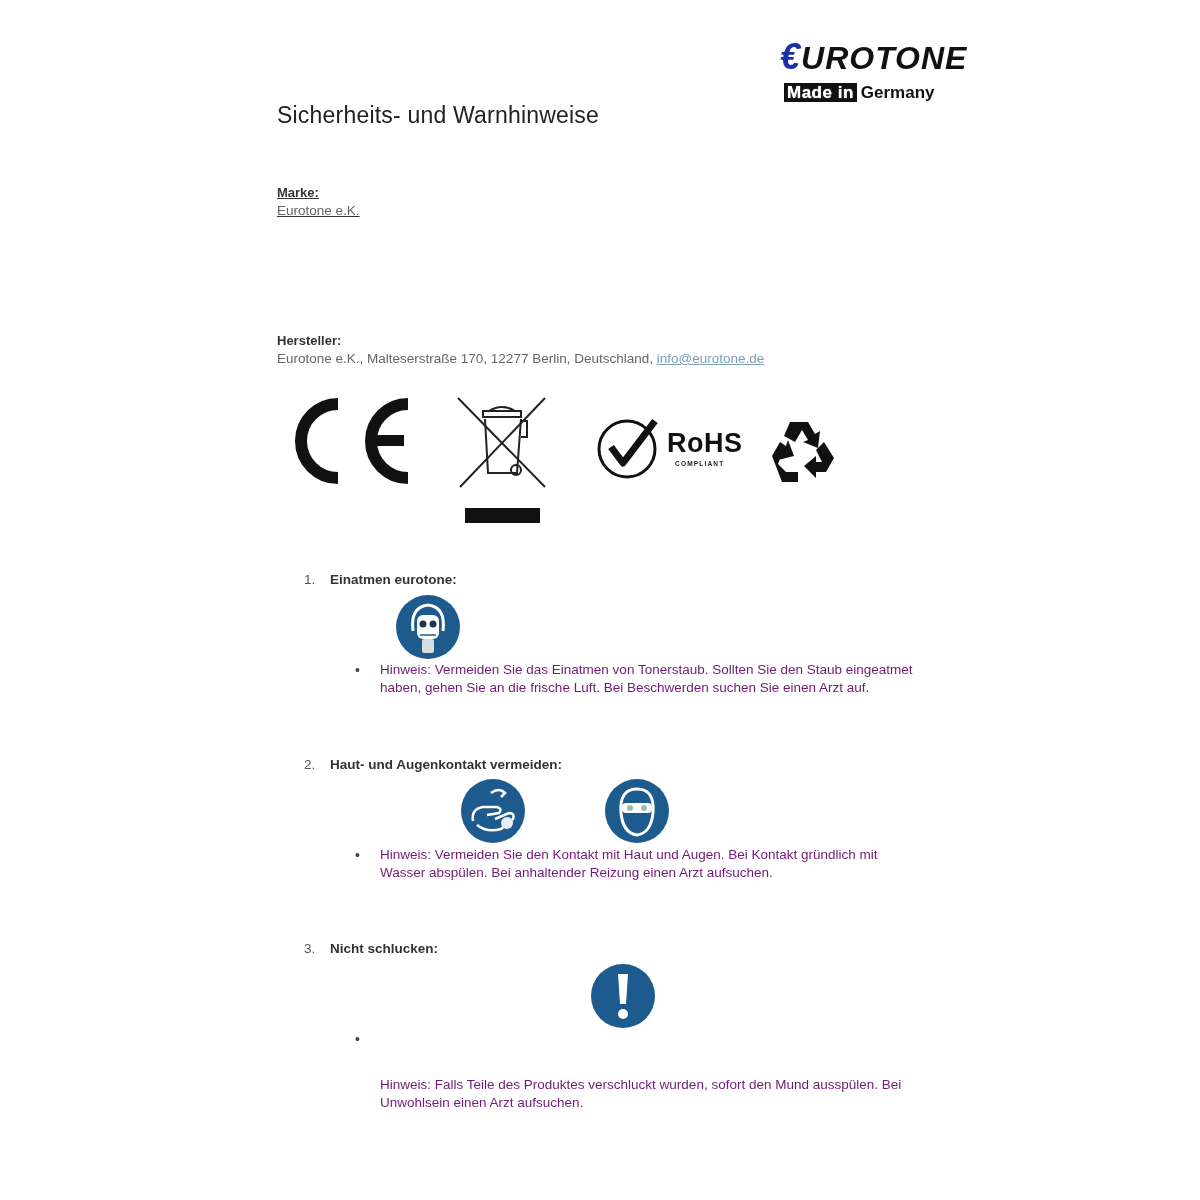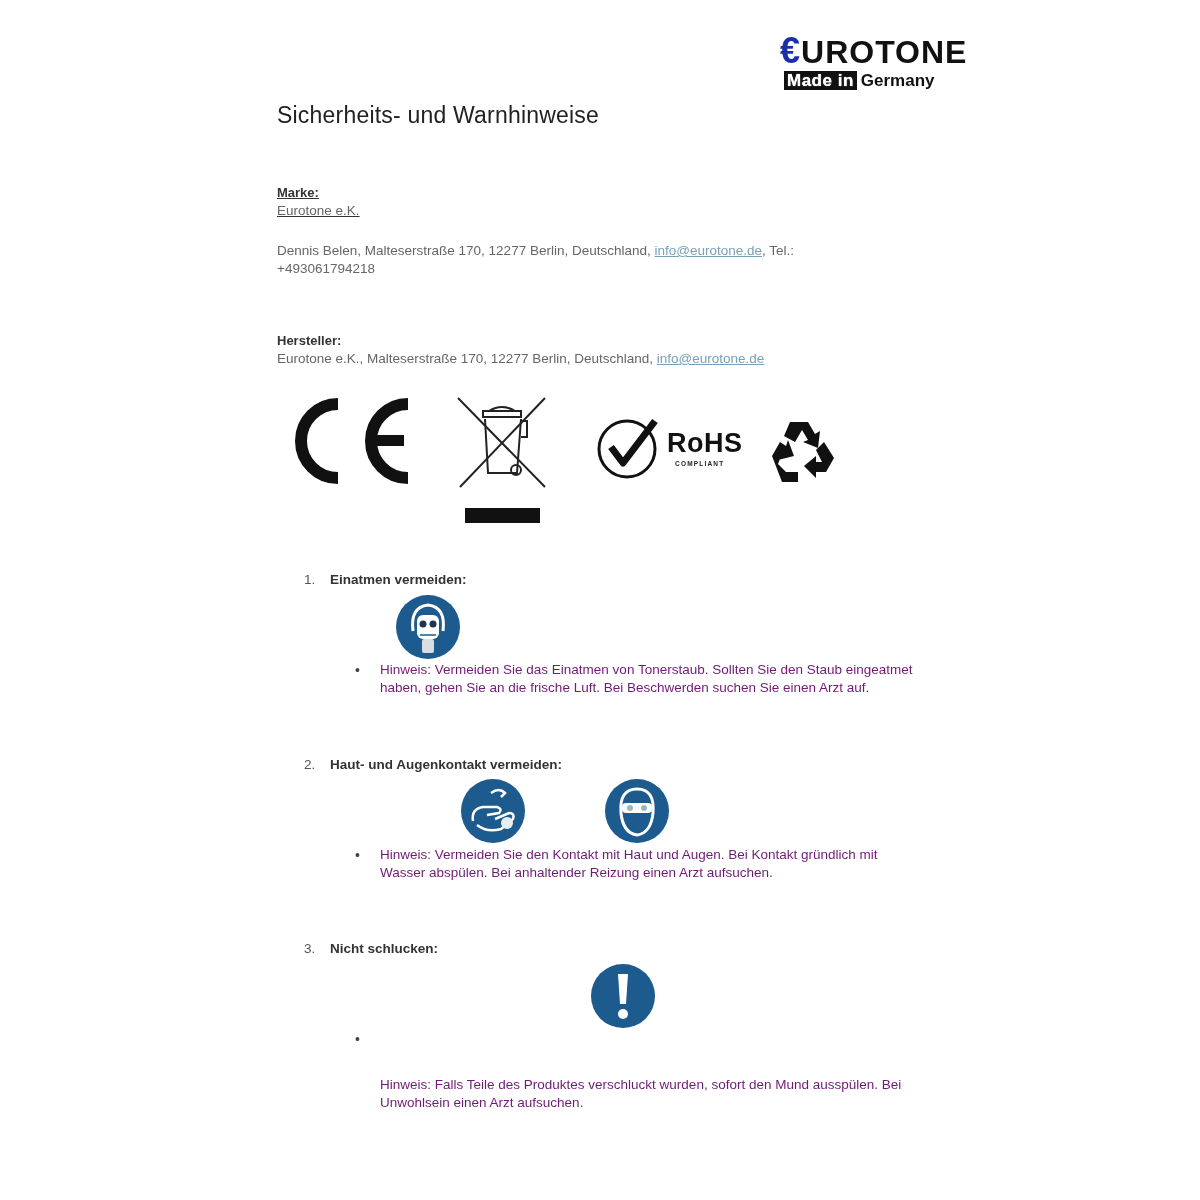--- a/index.html
+++ b/index.html
@@ -1,21 +1,21 @@
 <!DOCTYPE html>
 <html><head>
 <meta charset="utf-8">
 <style>
   html, body { margin:0; padding:0; background:#ffffff; }
   body { width:1200px; height:1200px; position:relative; overflow:hidden;
          font-family:"Liberation Sans", sans-serif; color:#333; }
   .abs { position:absolute; }
   .logo { left:780px; top:34px; width:230px; }
-  .logo-brand { font-family:"Liberation Sans", sans-serif; font-weight:bold; 
-                font-size:32px; color:#111; letter-spacing:1px; line-height:34px; white-space:nowrap; }
+  .logo-brand { font-family:"Liberation Sans", sans-serif; font-weight:bold; font-style:italic;
+                font-size:32px; color:#111; letter-spacing:1px; line-height:46px; white-space:nowrap; }
   .logo-euro { color:#1a2fa8; font-size:36px; }
   .logo-sub { margin-top:2px; font-weight:bold; font-size:17px; color:#111; white-space:nowrap; line-height:20px; }
   .logo-madein { background:#111; color:#fff; padding:0 3px; margin-right:4px; margin-left:4px;
                  text-shadow:0 0 1px #fff; letter-spacing:0.5px; }
   .title { left:277px; top:102px; font-size:23px; color:#222; letter-spacing:0.2px; }
   .label { font-size:13px; font-weight:bold; color:#333; line-height:18px; }
   .value { font-size:13.5px; color:#666; line-height:18px; }
   .link { color:#7aa0b8; text-decoration:underline; }
   .info-block { left:277px; width:640px; }
   .ce { left:290px; top:396px; width:125px; height:90px; }
@@ -42,21 +42,20 @@
 
 <div class="abs title">Sicherheits- und Warnhinweise</div>
 
 
 <div class="abs info-block" style="top:184px;text-decoration:underline;">
   <div class="label">Marke:</div>
   <div class="value">Eurotone e.K.</div>
 </div>
 
 <div class="abs info-block" style="top:242px;">
-  <div class="value"><span>Dennis Belen, Malteserstraße 170, 12277 Berlin, Deutschland, </span><a class="link">info@eurotone.de</a><span>, Tel.:</span><br><span>+493061794218</span></div>
 </div>
 
 <div class="abs info-block" style="top:332px;">
   <div class="label">Hersteller:</div>
   <div class="value"><span>Eurotone e.K., Malteserstraße 170, 12277 Berlin, Deutschland, </span><a class="link">info@eurotone.de</a></div>
 </div>
 
 
 <div class="abs ce">
   <svg width="125" height="90" viewBox="0 0 125 90">
@@ -97,21 +96,21 @@
   <svg width="72" height="68" viewBox="0 0 72 68">
     <g fill="#111">
       <path d="M22 4 L40 4 L47 16 L52 13 L50 30 L35 24 L40 22 L34 12 L27 24 L16 18 Z"></path>
       <path d="M56 24 L66 40 L58 54 L48 54 L48 60 L36 48 L48 38 L48 44 L54 44 L48 32 Z"></path>
       <path d="M4 38 L12 24 L18 28 L20 22 L26 38 L10 42 L14 36 L10 46 L18 54 L30 54 L30 64 L14 64 Z"></path>
     </g>
   </svg>
 </div>
 
 
-<div class="abs sec-head" style="left:304px;top:572px;"><span class="sec-num">1.</span><span>Einatmen vermeiden:</span></div>
+<div class="abs sec-head" style="left:304px;top:572px;"><span class="sec-num">1.</span><span>Einatmen eurotone:</span></div>
 <div class="abs sign" style="left:396px;top:595px;">
   <svg width="64" height="64" viewBox="0 0 64 64" style="position:absolute;left:0;top:0;">
     <path d="M17 36 Q14 12 32 10 Q50 12 47 36" fill="none" stroke="#fff" stroke-width="3"></path>
     <rect x="21" y="20" width="22" height="24" rx="6" fill="#fff"></rect>
     <circle cx="27" cy="29" r="3.5" fill="#1d3550"></circle>
     <circle cx="37" cy="29" r="3.5" fill="#1d3550"></circle>
     <line x1="24" y1="40" x2="40" y2="40" stroke="#1d5a8e" stroke-width="1.5"></line>
     <rect x="26" y="44" width="12" height="14" rx="2" fill="#d8dde2"></rect>
   </svg>
 </div>

